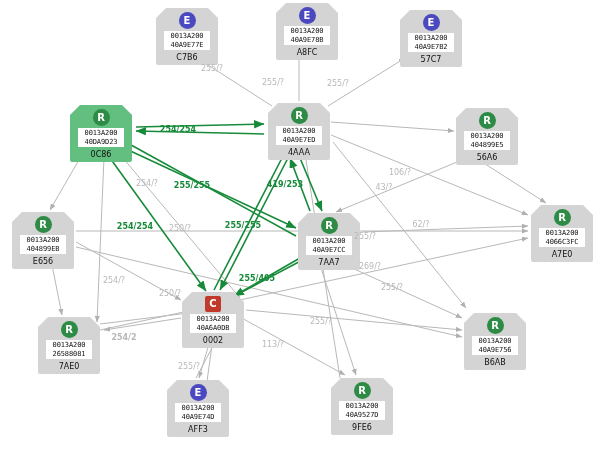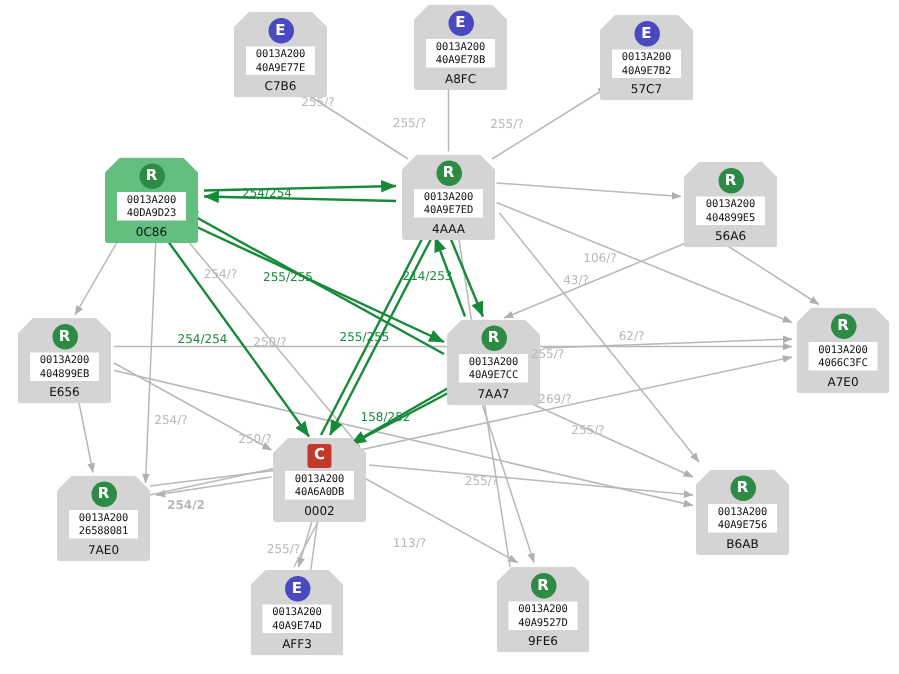--- a/index.html
+++ b/index.html
@@ -108,21 +108,21 @@
   }
   .edge-label {
     position: absolute;
     font-family: "DejaVu Sans", sans-serif;
     font-size: 8px;
     white-space: nowrap;
     transform: translate(-50%, -50%);
     pointer-events: none;
   }
   .lbl-gray { color: #b8b8b8; }
-  .lbl-green { color: #178a3a; font-weight: normal; }
+  .lbl-green { color: #178a3a; font-weight: bold; }
 </style>
 </head>
 <body>
 
 <div id="canvas">
 
   <svg id="edge-layer" viewBox="0 0 599 449" width="599" height="449" xmlns="http://www.w3.org/2000/svg">
     <defs>
       <marker id="ah-gray" markerWidth="7" markerHeight="7" refX="6.2" refY="2.6" orient="auto" markerUnits="strokeWidth">
         <path d="M0,0 L6.4,2.6 L0,5.2 z" fill="#b0b0b0"></path>
@@ -292,34 +292,34 @@
           <div>0013A200</div>
           <div>40A9527D</div>
         </div>
         <div class="node-name">9FE6</div>
       </div>
     </div>
   <div id="label-layer" style="position:absolute;left:0;top:0;width:599px;height:449px;">
       <div class="edge-label lbl-green" style="left: 178px; top: 129px;">254/254</div>
       <div class="edge-label lbl-green" style="left: 192px; top: 185px;">255/255</div>
       <div class="edge-label lbl-green" style="left: 135px; top: 226px;">254/254</div>
-      <div class="edge-label lbl-green" style="left: 285px; top: 184px;">214/253</div>
+      <div class="edge-label lbl-green" style="left: 285px; top: 184px;">419/253</div>
       <div class="edge-label lbl-green" style="left: 243px; top: 225px;">255/255</div>
-      <div class="edge-label lbl-green" style="left: 257px; top: 278px;">158/252</div>
+      <div class="edge-label lbl-green" style="left: 257px; top: 278px;">255/405</div>
       <div class="edge-label lbl-gray" style="left: 273px; top: 82px;">255/?</div>
       <div class="edge-label lbl-gray" style="left: 212px; top: 68px;">255/?</div>
       <div class="edge-label lbl-gray" style="left: 338px; top: 83px;">255/?</div>
       <div class="edge-label lbl-gray" style="left: 400px; top: 172px;">106/?</div>
       <div class="edge-label lbl-gray" style="left: 384px; top: 187px;">43/?</div>
       <div class="edge-label lbl-gray" style="left: 421px; top: 224px;">62/?</div>
       <div class="edge-label lbl-gray" style="left: 365px; top: 236px;">255/?</div>
       <div class="edge-label lbl-gray" style="left: 370px; top: 266px;">269/?</div>
       <div class="edge-label lbl-gray" style="left: 392px; top: 287px;">255/?</div>
       <div class="edge-label lbl-gray" style="left: 321px; top: 321px;">255/?</div>
-      <div class="edge-label lbl-gray" style="left: 273px; top: 362px;">113/?</div>
+      <div class="edge-label lbl-gray" style="left: 273px; top: 344px;">113/?</div>
       <div class="edge-label lbl-gray" style="left: 189px; top: 366px;">255/?</div>
       <div class="edge-label lbl-gray" style="left: 170px; top: 293px;">250/?</div>
       <div class="edge-label lbl-gray" style="left: 114px; top: 280px;">254/?</div>
       <div class="edge-label lbl-gray" style="left: 124px; top: 337px; font-weight: bold;">254/2</div>
       <div class="edge-label lbl-gray" style="left: 147px; top: 183px;">254/?</div>
       <div class="edge-label lbl-gray" style="left: 180px; top: 228px;">250/?</div>
     </div>
 
 </div>
 

